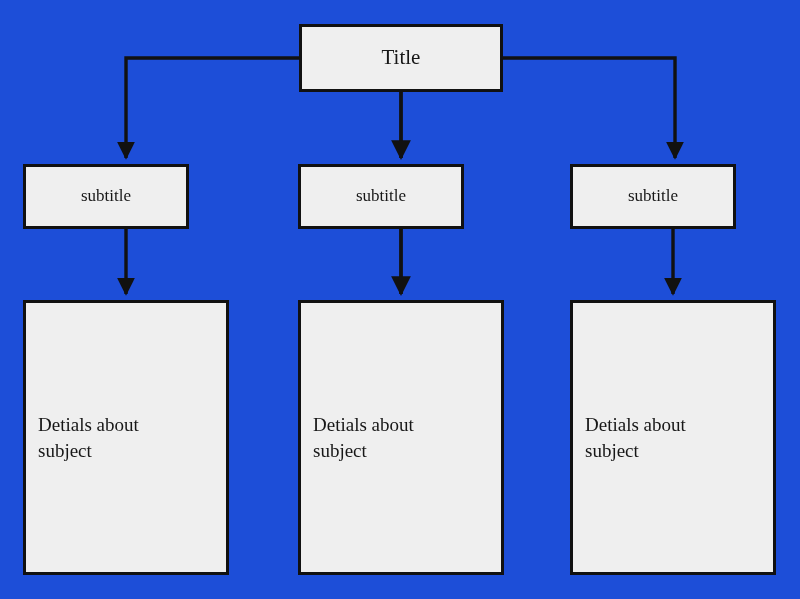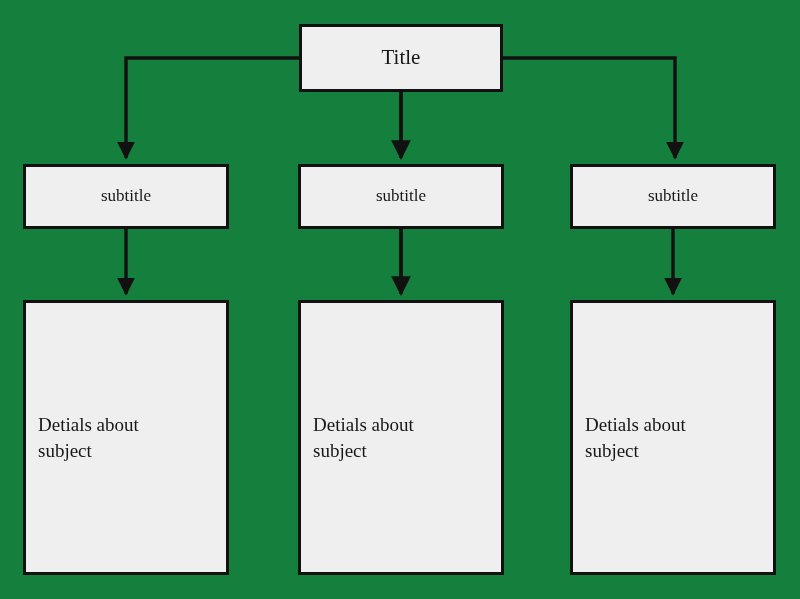--- a/index.html
+++ b/index.html
@@ -11,21 +11,21 @@
     width: 800px;
     height: 599px;
     font-family: "Liberation Serif", "DejaVu Serif", serif;
     overflow: hidden;
   }
 
   #diagram {
     position: relative;
     width: 800px;
     height: 599px;
-    background: #15803d;
+    background: #1d4ed8;
   }
 
   
   #connectors {
     position: absolute;
     left: 0;
     top: 0;
     width: 800px;
     height: 599px;
     z-index: 1;
@@ -57,21 +57,21 @@
   .node-label {
     display: block;
     color: #171717;
     line-height: 1.32;
     white-space: pre-line;
   }
 
   .title-box { left: 299px; top: 24px; width: 204px; height: 68px; }
   .title-box .node-label { font-size: 21px; }
 
-  .sub-box { top: 164px; width: 206px; height: 65px; }
+  .sub-box { top: 164px; width: 166px; height: 65px; }
   .sub-box .node-label { font-size: 17px; }
   .sub-col-0 { left: 23px; }
   .sub-col-1 { left: 298px; }
   .sub-col-2 { left: 570px; }
 
   .det-box { top: 300px; width: 206px; height: 275px; }
   .det-box .node-label { font-size: 19px; padding-left: 12px; padding-right: 12px; }
   .det-col-0 { left: 23px; }
   .det-col-1 { left: 298px; }
   .det-col-2 { left: 570px; }

